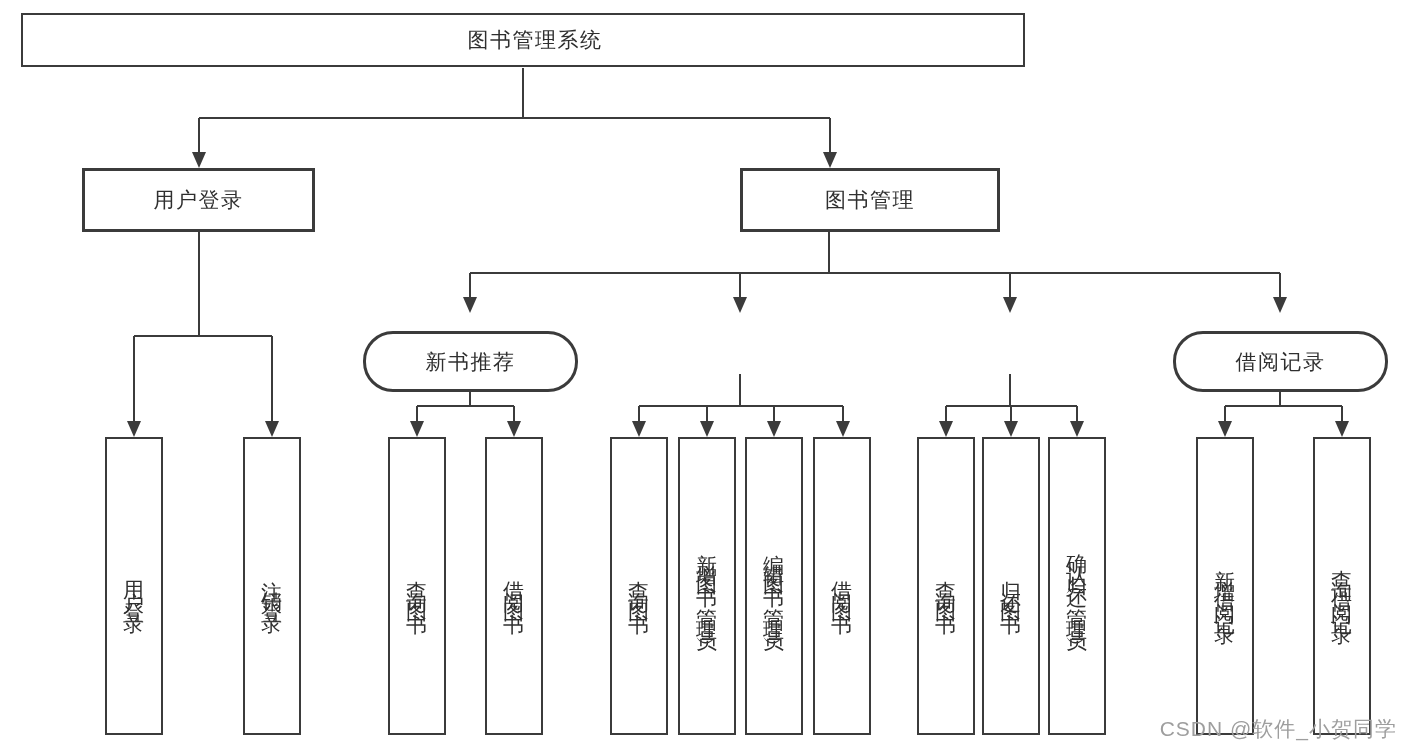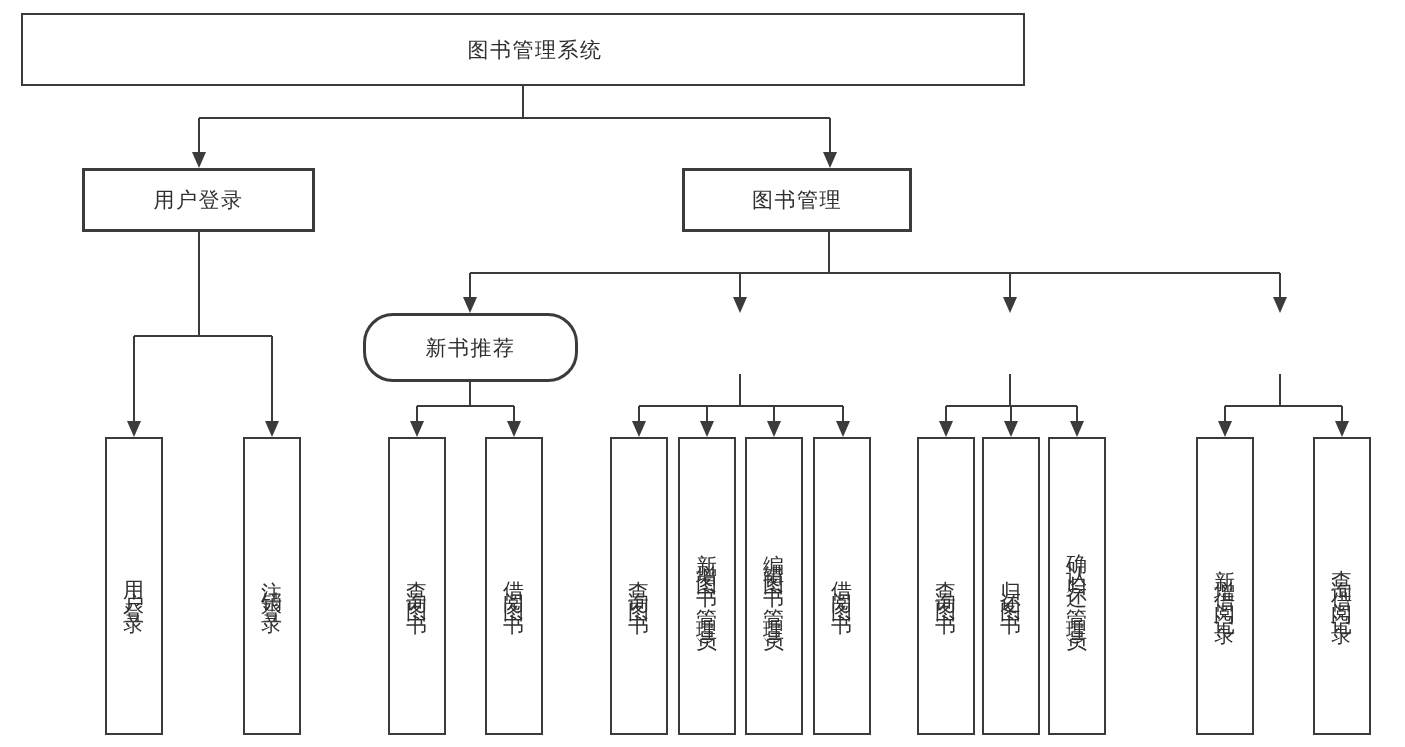--- a/index.html
+++ b/index.html
@@ -8,23 +8,23 @@
     background:#ffffff;color:#2f2f2f;
     font-family:"Liberation Sans","DejaVu Sans",sans-serif;
   }
   .stage{position:absolute;inset:0;}
   svg.wires{position:absolute;left:0;top:0;z-index:1;}
   .box{
     position:absolute;background:#ffffff;border:3px solid #3b3b3b;
     display:flex;align-items:center;justify-content:center;
     box-sizing:border-box;font-size:21px;letter-spacing:1.5px;z-index:2;
   }
-  .root{left:21px;top:13px;width:1004px;height:73px;border-width:2px;padding-left:24px;}
+  .root{left:21px;top:13px;width:1004px;height:54px;border-width:2px;padding-left:24px;}
   .l2{top:168px;height:64px;}
-  .l3{top:313px;width:215px;height:69px;border-radius:30px;}
+  .l3{top:331px;width:215px;height:61px;border-radius:30px;}
   .leaf{
     position:absolute;top:437px;width:58px;height:298px;
     background:#ffffff;border:2px solid #3b3b3b;box-sizing:border-box;
     display:flex;align-items:center;justify-content:center;z-index:2;
   }
   .vtext{
     writing-mode:vertical-rl;text-orientation:mixed;
     font-size:21px;line-height:1;letter-spacing:11px;white-space:nowrap;
   }
   .watermark{
@@ -66,23 +66,24 @@
       <polygon points="1004,421 1018,421 1011,437"></polygon>
       <polygon points="1070,421 1084,421 1077,437"></polygon>
       <polygon points="1218,421 1232,421 1225,437"></polygon>
       <polygon points="1335,421 1349,421 1342,437"></polygon>
     </g>
   </svg>
 
   <div class="box root">图书管理系统</div>
 
   <div class="box l2" style="left:82px;width:233px">用户登录</div>
-  <div class="box l2" style="left:682px;width:230px">图书管理</div>
+  <div class="box l2" style="left:740px;width:260px">图书管理</div>
 
   <div class="box l3" style="left:363px">新书推荐</div>
+  <div class="box l3" style="left:1173px">借阅记录</div>
 
   <div class="leaf" style="left:105px">
     <span class="vtext">用户登录</span>
   </div>
   <div class="leaf" style="left:243px">
     <span class="vtext">注销登录</span>
   </div>
 
   <div class="leaf" style="left:388px">
     <span class="vtext">查询图书</span>
@@ -114,13 +115,14 @@
     <span class="vtext">确认归还（管理员）</span>
   </div>
 
   <div class="leaf" style="left:1196px">
     <span class="vtext">新增借阅记录</span>
   </div>
   <div class="leaf" style="left:1313px">
     <span class="vtext">查询借阅记录</span>
   </div>
 
+  <div class="watermark">CSDN @软件_小贺同学</div>
 </div>
 
 </body></html>

